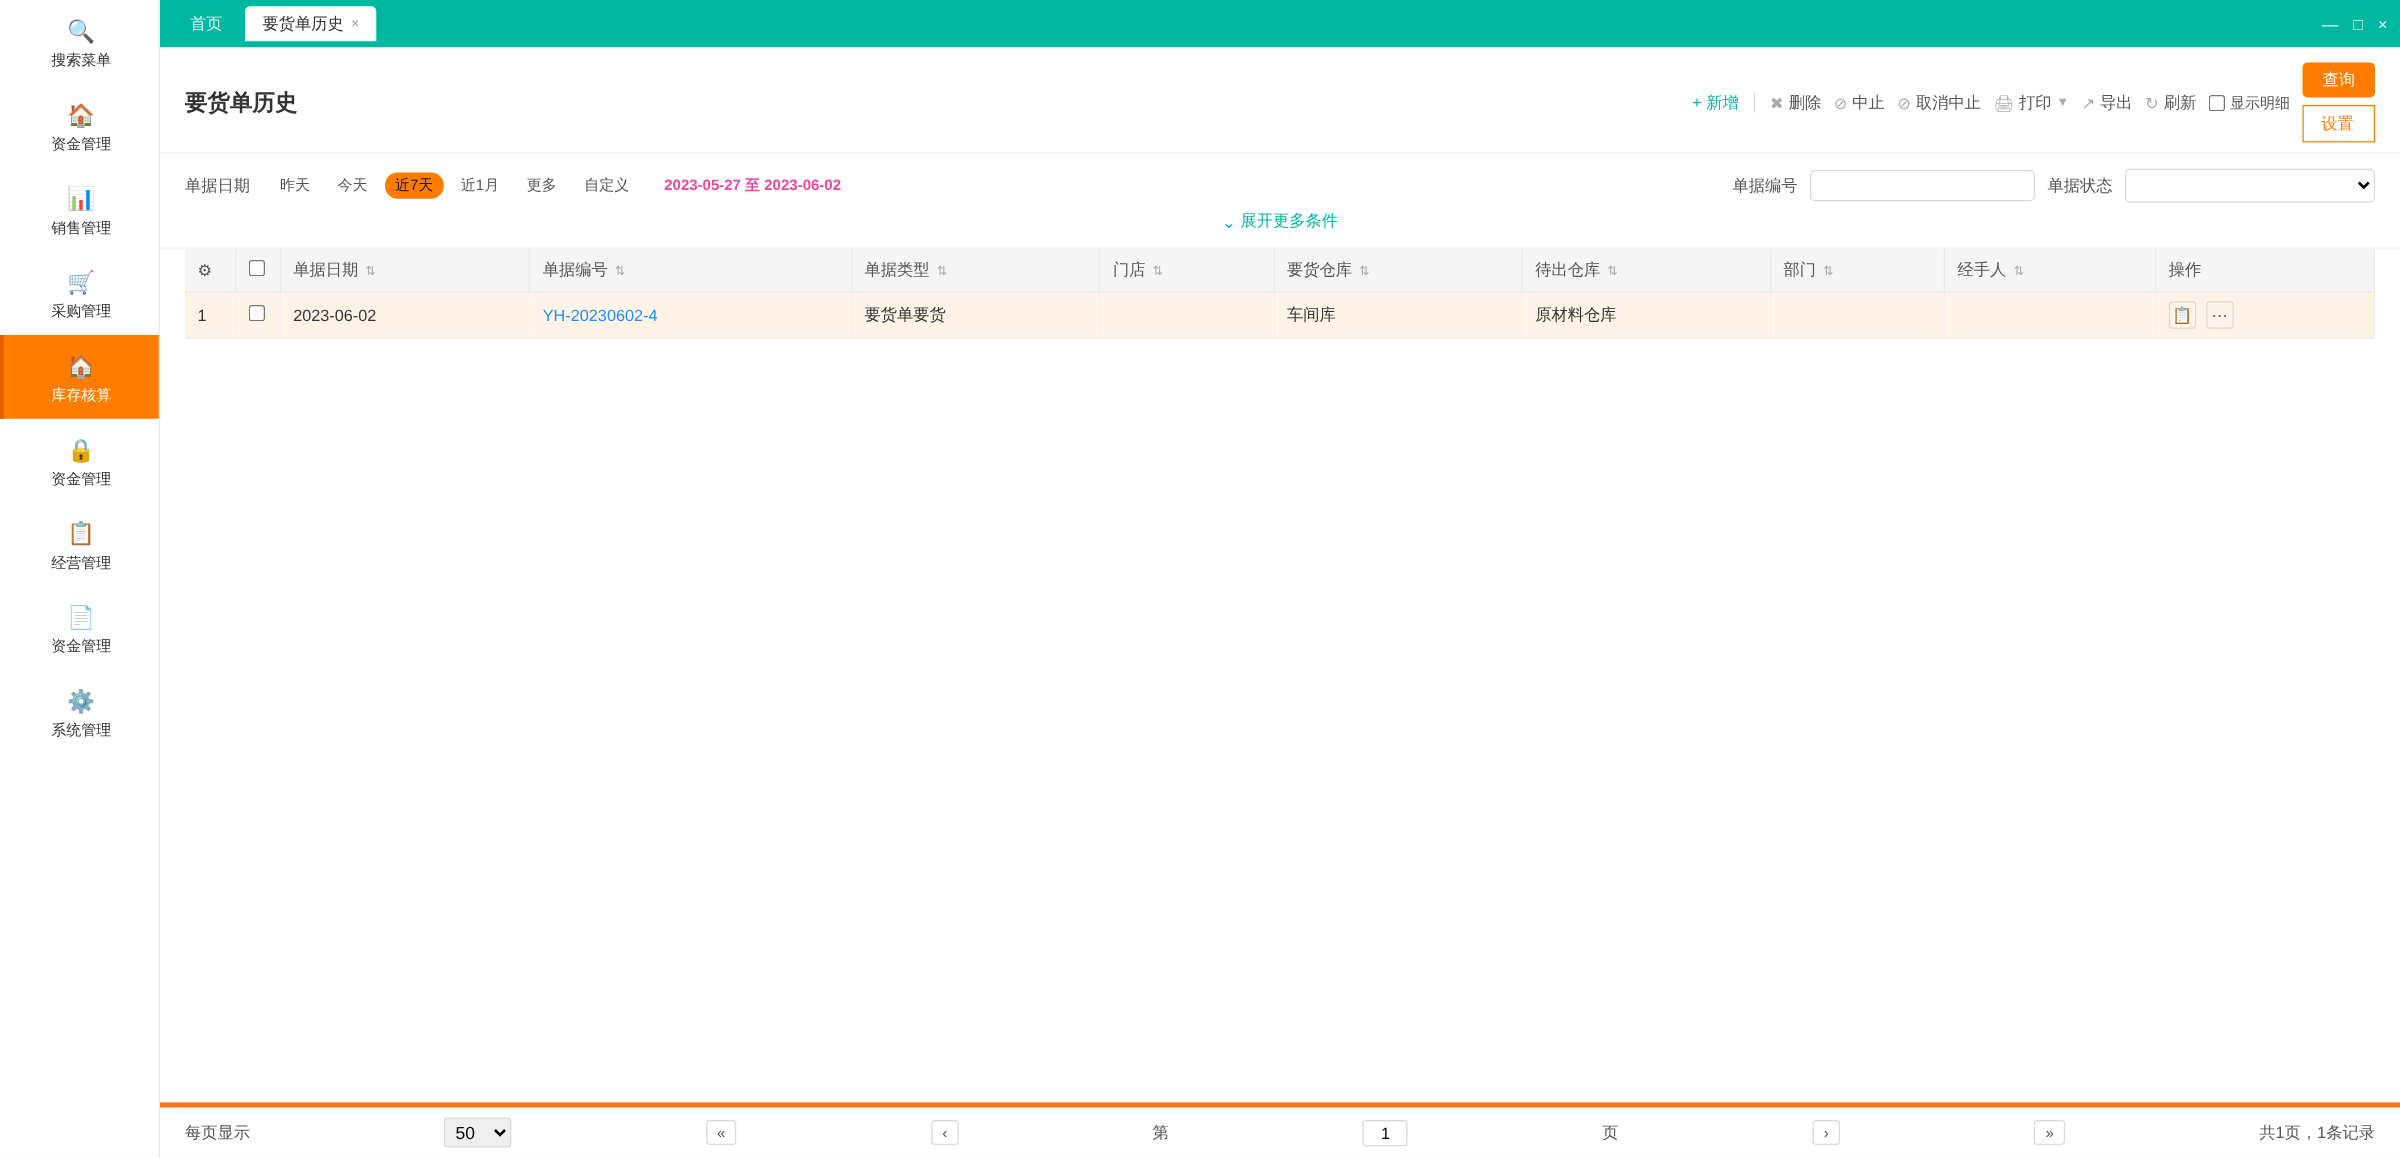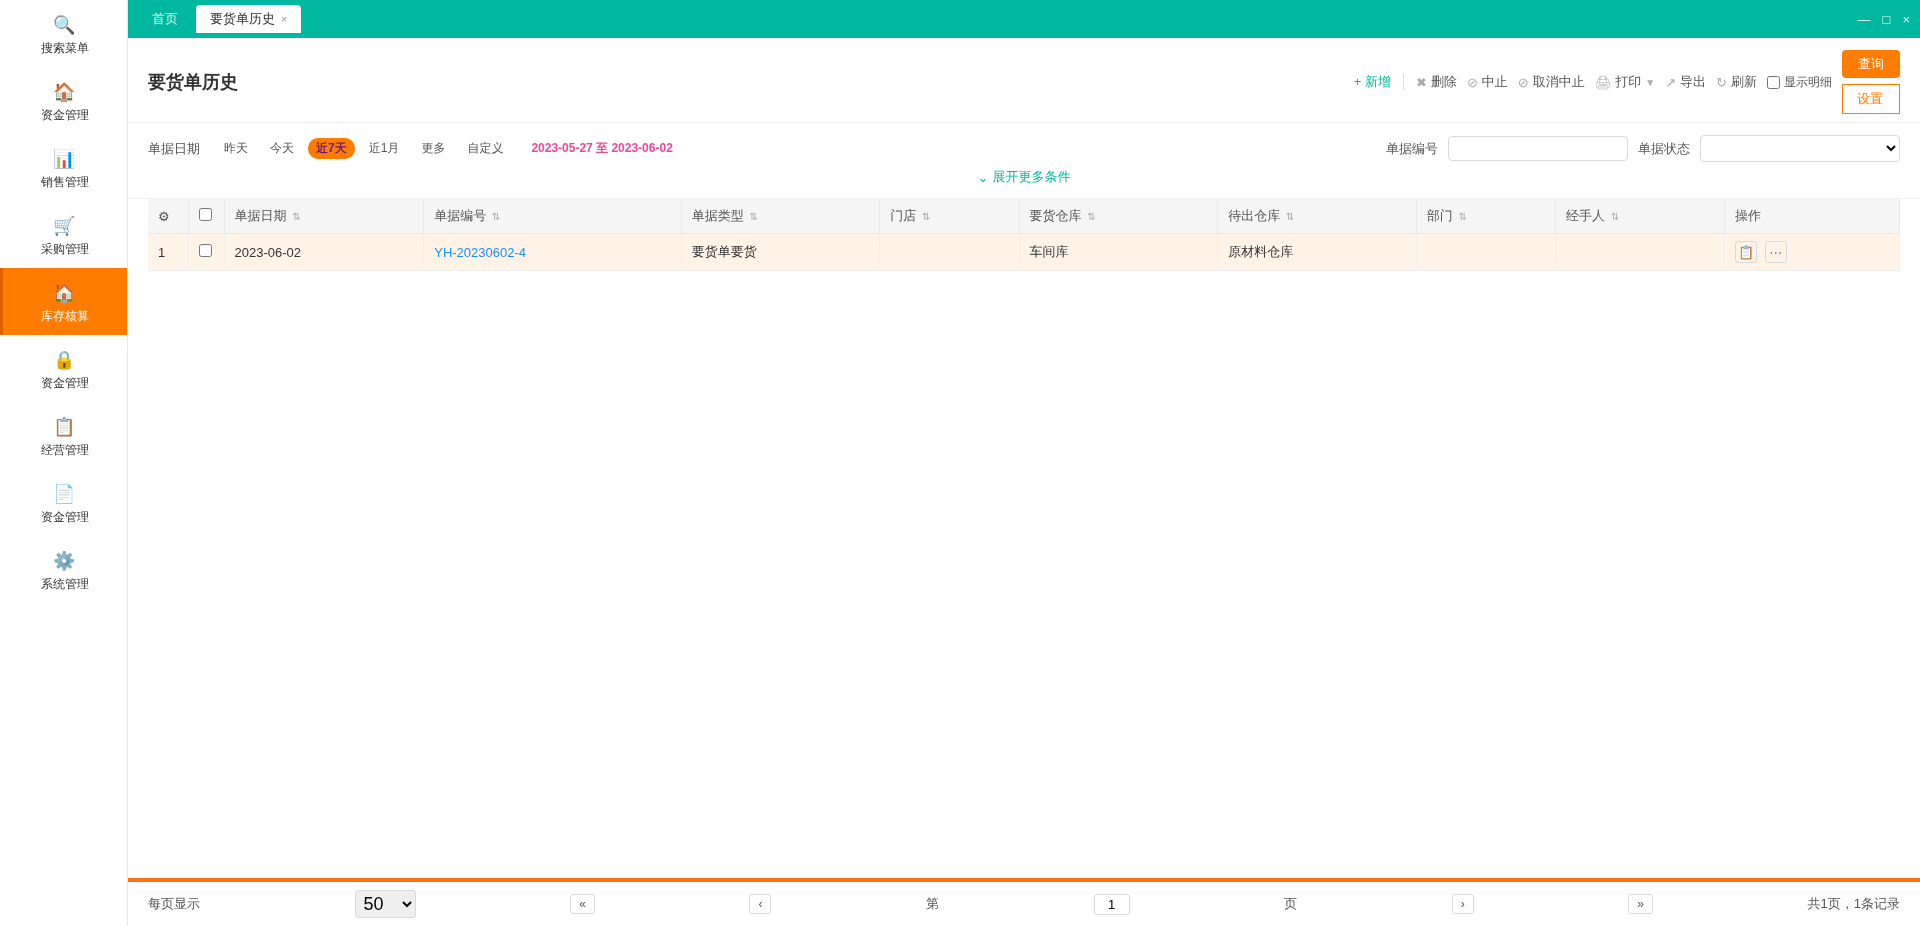--- a/index.html
+++ b/index.html
@@ -164,22 +164,21 @@
     }
     .date-btn {
       padding: 2px 8px;
       font-size: 12px;
       cursor: pointer;
       color: #555;
       border-radius: 10px;
     }
     .date-btn.active {
       background: #ff7c00;
-      color: #701a75;
-      font-weight: bold;
+      color: #0f172a;
     }
     .date-range {
       font-size: 12px;
       color: #ec4899;
       margin-left: 4px;
       font-weight: bold;
     }
     .filter-input {
       border: 1px solid #d9d9d9;
       border-radius: 4px;
@@ -290,21 +289,21 @@
       text-align: center;
       border: 1px solid #d9d9d9;
       border-radius: 3px;
       padding: 2px 4px;
       font-size: 13px;
     }
     .per-page-select {
       border: 1px solid #d9d9d9;
       border-radius: 3px;
       padding: 2px 4px;
-      font-size: 18px;
+      font-size: 14px;
     }
 
     .divider { width: 1px; height: 16px; background: #ddd; margin: 0 2px; }
 
     
     .query-btns {
       display: flex;
       flex-direction: column;
       gap: 6px;
     }

